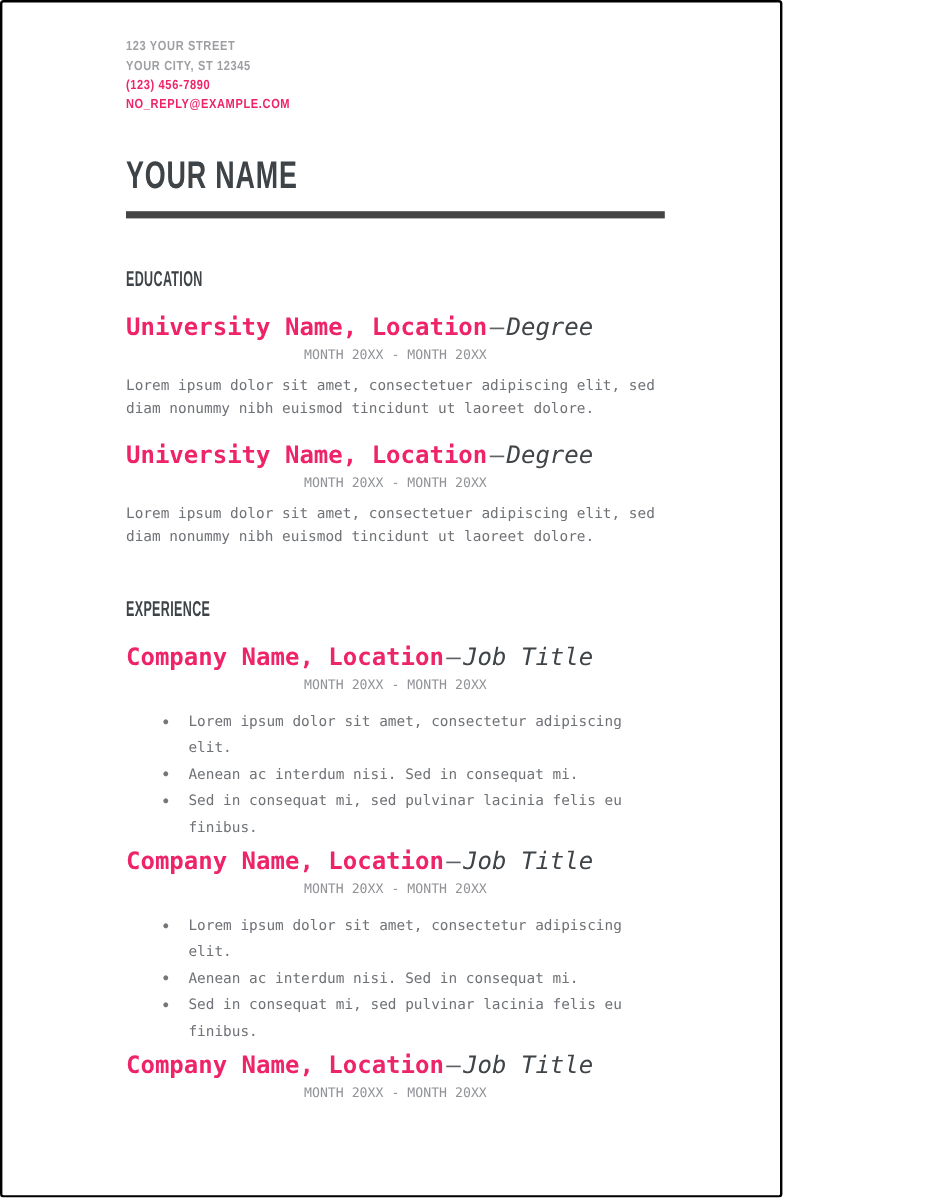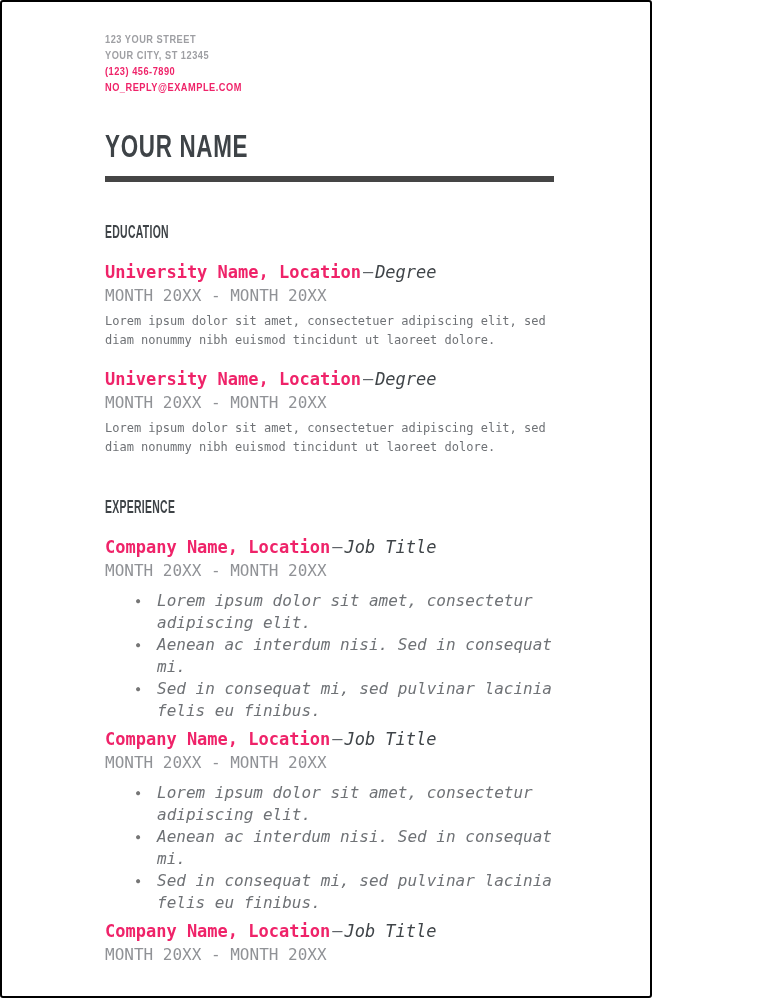--- a/index.html
+++ b/index.html
@@ -69,50 +69,50 @@
     margin: 6px 0 0 0;
     font-size: 12px;
     line-height: 19px;
     letter-spacing: 0;
     color: var(--bodyGray);
   }
   .body-text.entry-desc { margin-top: 9px; }
   
   .entry-title {
     margin: 21px 0 0 0;
-    font-size: 17px;
+    font-size: 20px;
     line-height: 18px;
     font-weight: normal;
     white-space: nowrap;
   }
   .entry-title.gap-md { margin-top: 20px; }
   .entry-title.gap-sm { margin-top: 8px; }
   .entry-title .org { color: var(--accent); font-weight: bold; }
   .entry-title .dash { color: var(--dashGray); font-weight: normal; margin: 0 2px; }
   .entry-title .qual { color: var(--qualDark); font-style: italic; }
   .dates {
     margin: 8px 0 0 0;
-    font-size: 16px;
+    font-size: 11px;
     line-height: 14px;
     color: var(--datesGray);
     white-space: nowrap;
+    text-align: center;
   }
   
   .bullets {
     margin: 12px 0 0 0;
     padding: 0;
     list-style: none;
   }
   .bullet {
     position: relative;
-    font-size: 16px;
+    font-size: 12px;
     line-height: 22px;
     color: var(--bodyGray);
     padding-left: 52px;
-    font-style: italic;
   }
   .bullet::before {
     content: "●";
     position: absolute;
     left: 31px;
     top: 0;
     line-height: 22px;
     font-size: 7px;
     color: var(--bulletGray);
   }

